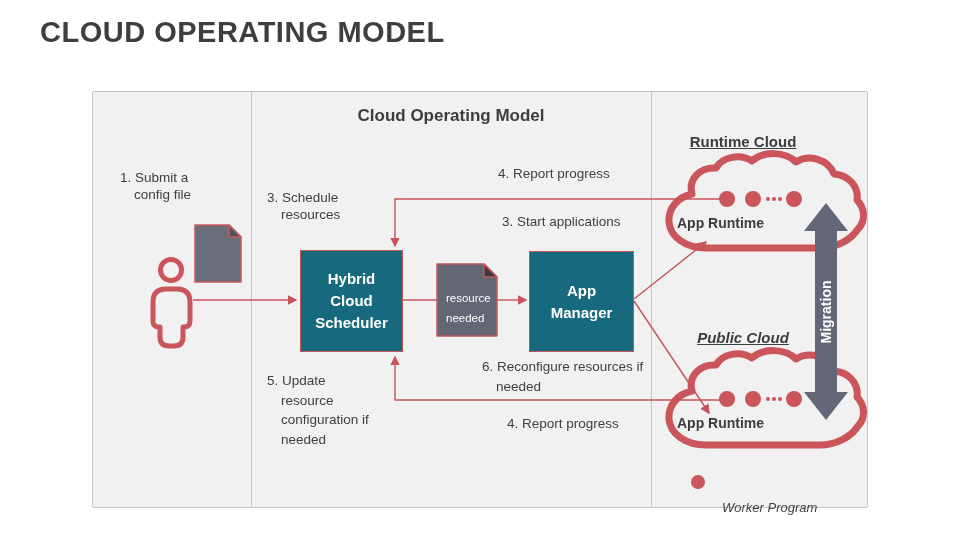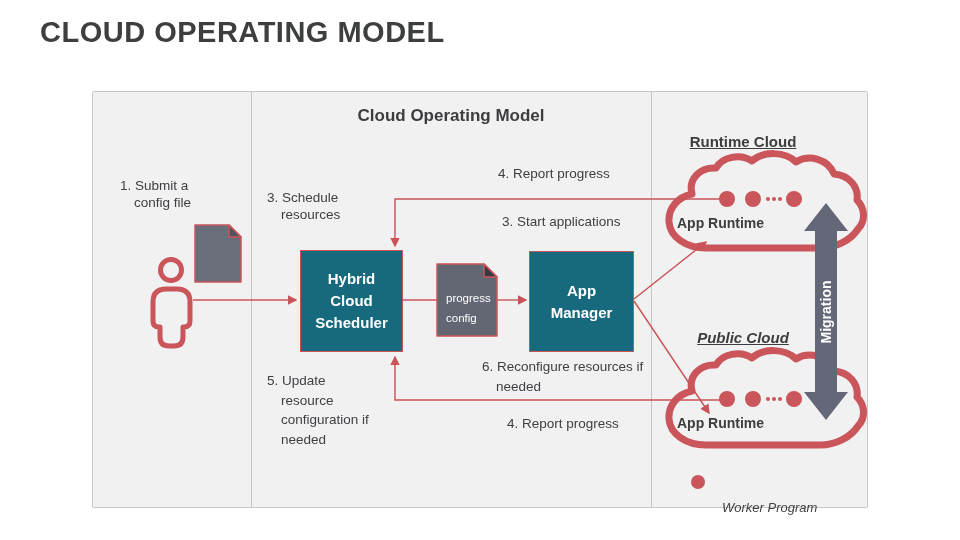--- a/index.html
+++ b/index.html
@@ -121,35 +121,35 @@
   </g>
 
   <g>
     <polygon points="826,203 848,231 837,231 837,392 848,392 826,420 804,392 815,392 815,231 804,231" fill="#636777"></polygon>
     <text transform="translate(831,312) rotate(-90)" text-anchor="middle" fill="#ffffff" font-size="14" font-weight="bold" font-family="Liberation Sans, sans-serif">Migration</text>
   </g>
 </svg>
 
 <div class="abs panel-title">Cloud Operating Model</div>
 
-<div class="abs lbl hang" style="left:120px;top:178px;width:85px;">1. Submit a config file</div>
+<div class="abs lbl hang" style="left:120px;top:170px;width:85px;">1. Submit a config file</div>
 <div class="abs lbl hang" style="left:267px;top:190px;width:90px;">3. Schedule resources</div>
 <div class="abs lbl nowrap" style="left:498px;top:166px;">4. Report progress</div>
 <div class="abs lbl nowrap" style="left:502px;top:214px;">3. Start applications</div>
 <div class="abs lbl hang" style="left:267px;top:371px;width:100px;line-height:1.45;">5. Update resource configuration if needed</div>
 <div class="abs lbl hang" style="left:482px;top:357px;width:182px;line-height:1.45;">6. Reconfigure resources if needed</div>
 <div class="abs lbl nowrap" style="left:507px;top:416px;">4. Report progress</div>
 
 <div class="abs node" style="left:300px;top:250px;width:103px;height:102px;">
   <div class="node-inner">Hybrid Cloud Scheduler</div>
 </div>
 <div class="abs node" style="left:529px;top:251px;width:105px;height:101px;">
   <div class="node-inner">App Manager</div>
 </div>
-<div class="abs doc-text">progress config</div>
+<div class="abs doc-text">resource needed</div>
 
 <div class="abs cloud-label" style="left:658px;top:133px;width:170px;">Runtime Cloud</div>
 <div class="abs runtime-label" style="left:677px;top:215px;width:170px;">App Runtime</div>
 <div class="abs cloud-label" style="left:658px;top:329px;width:170px;font-style:italic;">Public Cloud</div>
 <div class="abs runtime-label" style="left:677px;top:415px;width:170px;">App Runtime</div>
 
 <div class="abs legend-dot"></div>
 <div class="abs legend-text">Worker Program</div>
 
 </body></html>

